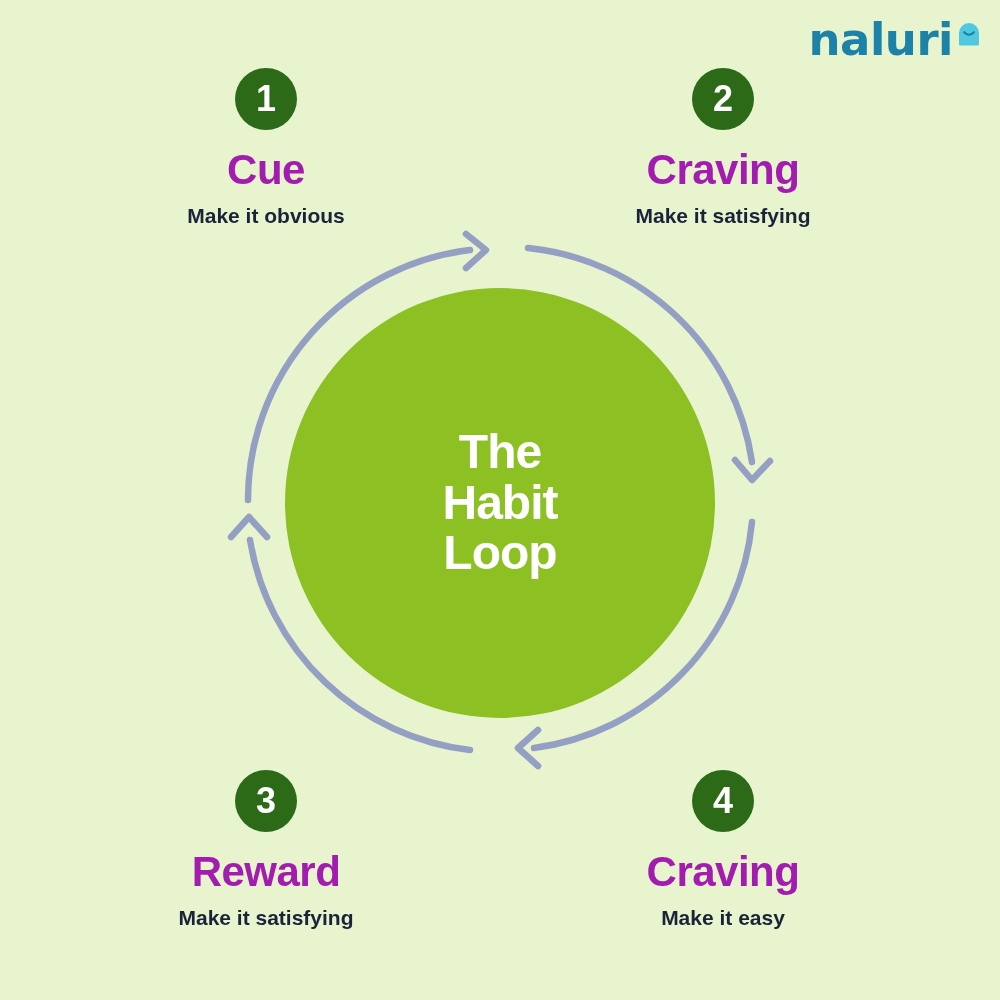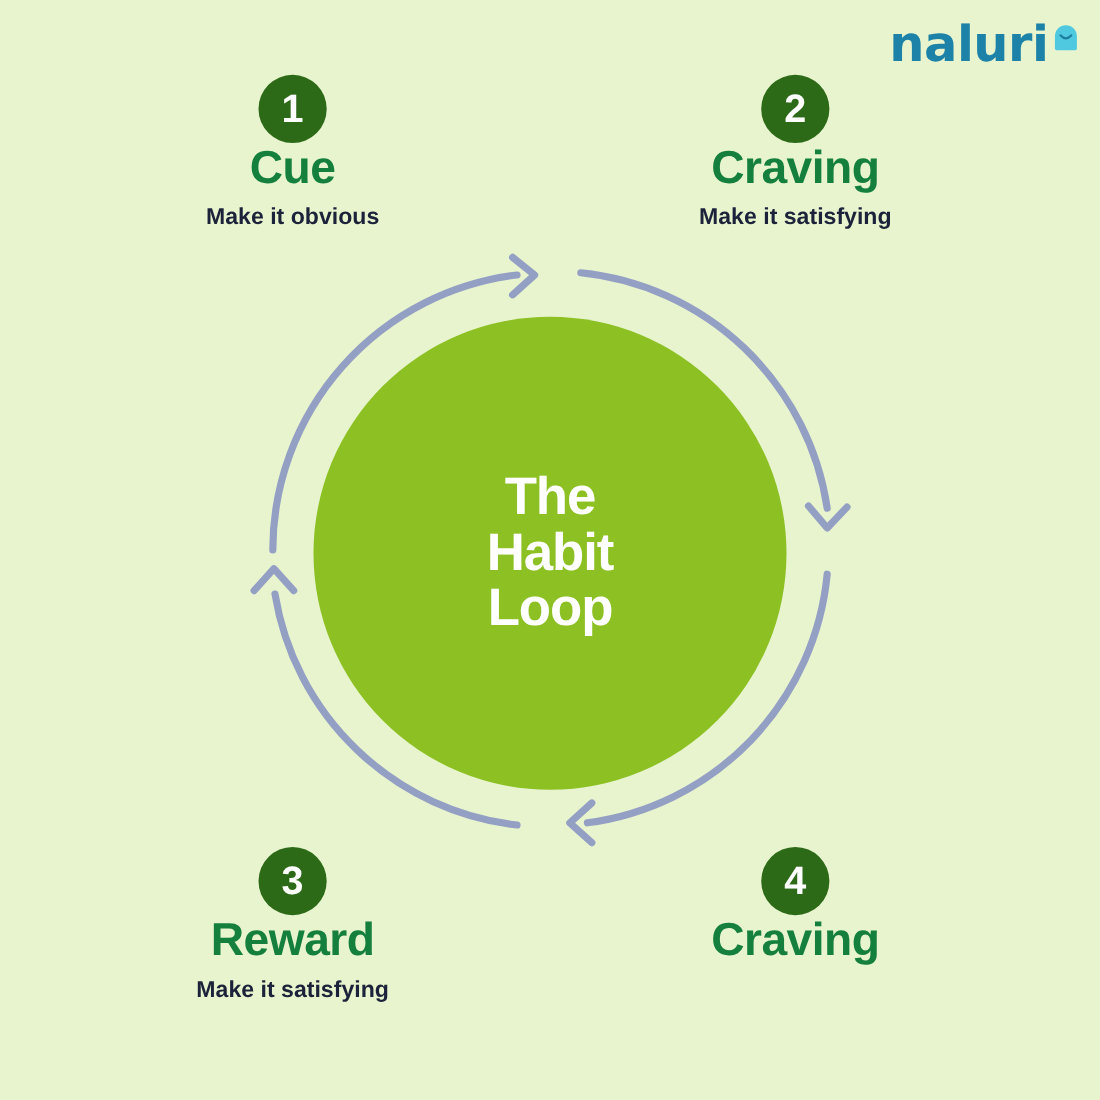--- a/index.html
+++ b/index.html
@@ -71,23 +71,24 @@
     justify-content: center;
   }
   .badge-num {
     color: #ffffff;
     font-size: 36px;
     font-weight: bold;
     line-height: 1;
     font-family: "Liberation Sans", sans-serif;
   }
   .step-title {
+    margin-top: 18px;
     font-size: 42px;
     font-weight: bold;
-    color: #15803d;
+    color: #a21caf;
     line-height: 1.05;
     letter-spacing: -0.5px;
   }
   .step-sub {
     margin-top: 11px;
     font-size: 21px;
     font-weight: bold;
     color: #1b2239;
     line-height: 1.2;
   }
@@ -183,15 +184,16 @@
     </div>
     <div class="step-title">Reward</div>
     <div class="step-sub">Make it satisfying</div>
   </div>
 
   <div class="step step-4">
     <div class="badge">
       <span class="badge-num">4</span>
     </div>
     <div class="step-title">Craving</div>
+    <div class="step-sub">Make it easy</div>
   </div>
 
 </div>
 
 </body></html>

